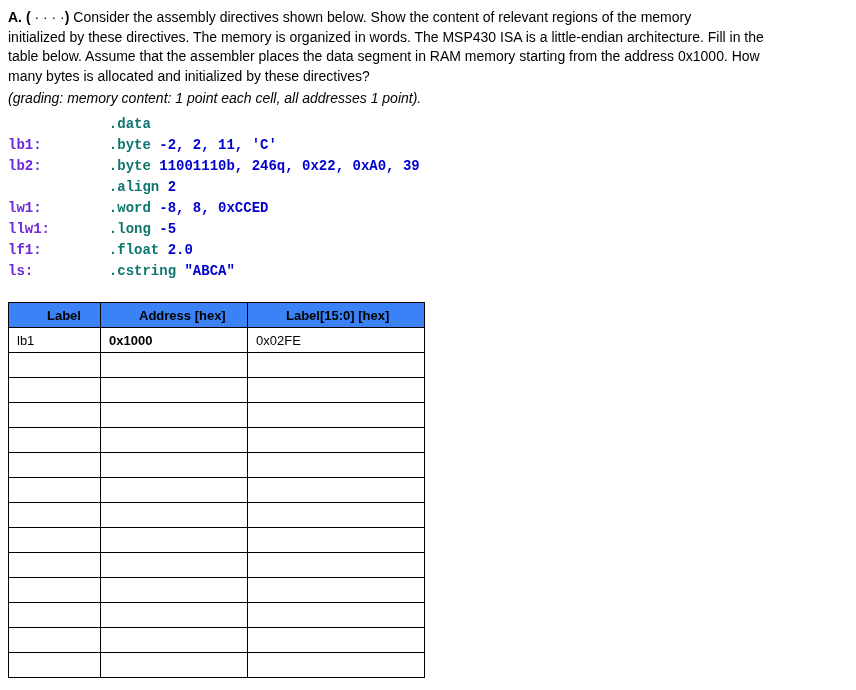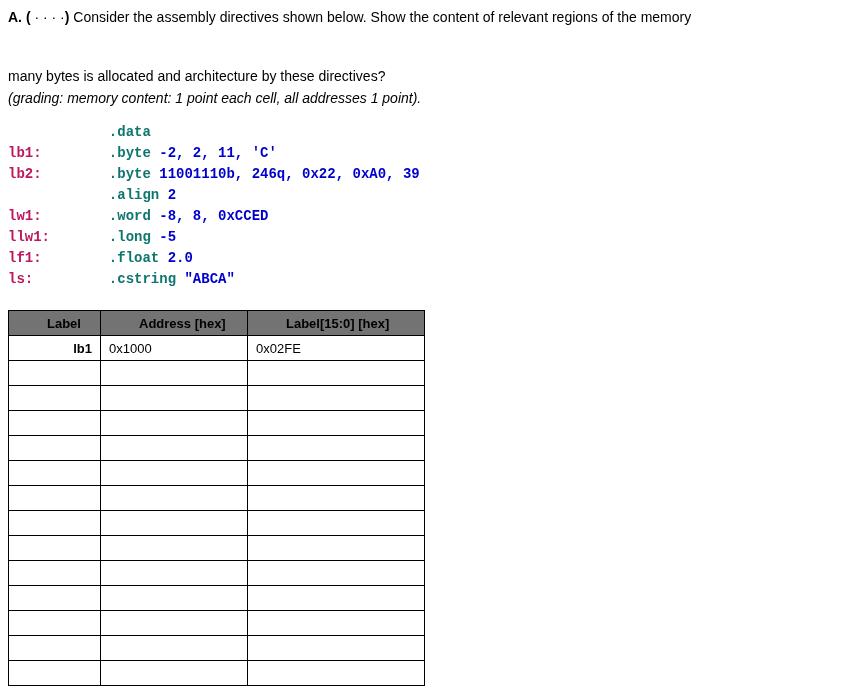--- a/index.html
+++ b/index.html
@@ -9,61 +9,61 @@
       padding: 8px;
       width: 840px;
       color: #000;
     }
     .question-text {
       line-height: 1.4;
       margin-bottom: 4px;
     }
     .grading {
       font-style: italic;
-      margin-bottom: 16px;
+      margin-bottom: 8px;
     }
     .code-block {
       font-family: 'Consolas', 'Courier New', monospace;
       font-size: 14px;
       font-weight: bold;
       white-space: pre;
       margin-bottom: 20px;
       line-height: 1.5;
     }
     .directive { color: #0f766e; }
     .value { color: #0000CD; }
-    .label-text { color: #be185d; }
+    .label-text { color: #6d28d9; }
     table {
       border-collapse: collapse;
       margin-top: 10px;
     }
     th, td {
       border: 1px solid #000;
       padding: 3px 8px;
       text-align: left;
       font-size: 13px;
       height: 18px;
     }
     th {
       font-weight: bold;
-      background: #737373;
+      background: #3b82f6;
       padding-left: 38px;
     }
     th.col-label { width: 45px; }
     th.col-addr { width: 100px; margin-left: 44px; }
     th.col-mem { width: 130px; }
   </style>
 </head>
 <body>
 
 <div class="question-text">
   <b><span>A. (</span></b><span> · · · ·</span><b><span>) </span></b><span>Consider the assembly directives shown below.  Show the content of relevant regions of the memory</span><br>
-  <br>
-  <br>
-  <span>many bytes is allocated and architecture by these directives?</span>
+  <span>initialized by these directives. The memory is organized in words.  The MSP430 ISA is a little-endian architecture. Fill in the</span><br>
+  <span>table below. Assume that the assembler places the data segment in RAM memory starting from the address 0x1000. How</span><br>
+  <span>many bytes is allocated and initialized by these directives?</span>
 </div>
 <div class="grading">(grading: memory content: 1 point each cell, all addresses 1 point).</div>
 
 <div class="code-block"><span class="label-text"></span>            <span class="directive">.data</span><span class="value"></span>
 <span class="label-text">lb1:</span>        <span class="directive">.byte</span><span class="value"> -2, 2, 11, 'C'</span>
 <span class="label-text">lb2:</span>        <span class="directive">.byte</span><span class="value"> 11001110b, 246q, 0x22, 0xA0, 39</span>
             <span class="directive">.align</span><span class="value"> 2</span>
 <span class="label-text">lw1:</span>        <span class="directive">.word</span><span class="value"> -8, 8, 0xCCED</span>
 <span class="label-text">llw1:</span>       <span class="directive">.long</span><span class="value"> -5</span>
 <span class="label-text">lf1:</span>        <span class="directive">.float</span><span class="value"> 2.0</span>
@@ -72,22 +72,22 @@
 <table>
   <thead>
     <tr>
       <th class="col-label">Label</th>
       <th class="col-addr">Address [hex]</th>
       <th class="col-mem">Label[15:0] [hex]</th>
     </tr>
   </thead>
   <tbody id="table-body">
       <tr>
-        <td style="font-weight: bold; text-align: right;">lb1</td>
-        <td style="font-weight: normal;">0x1000</td>
+        <td style="font-weight: normal;">lb1</td>
+        <td style="font-weight: bold;">0x1000</td>
         <td style="font-weight: normal;">0x02FE</td>
       </tr>
       <tr>
         <td></td>
         <td></td>
         <td></td>
       </tr>
       <tr>
         <td></td>
         <td></td>

